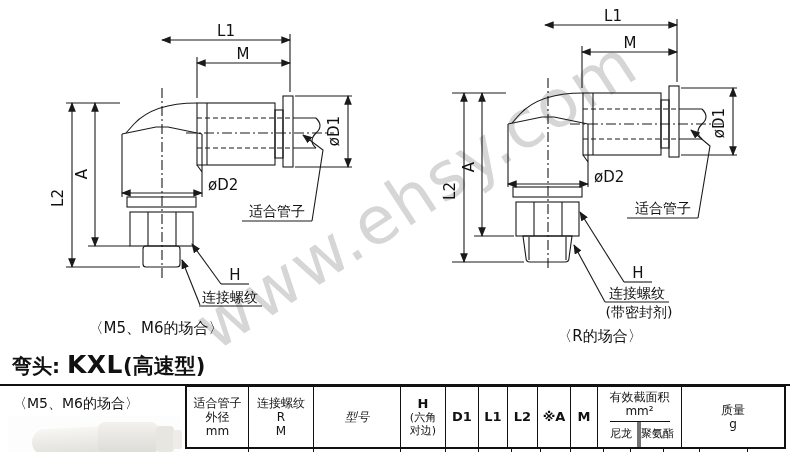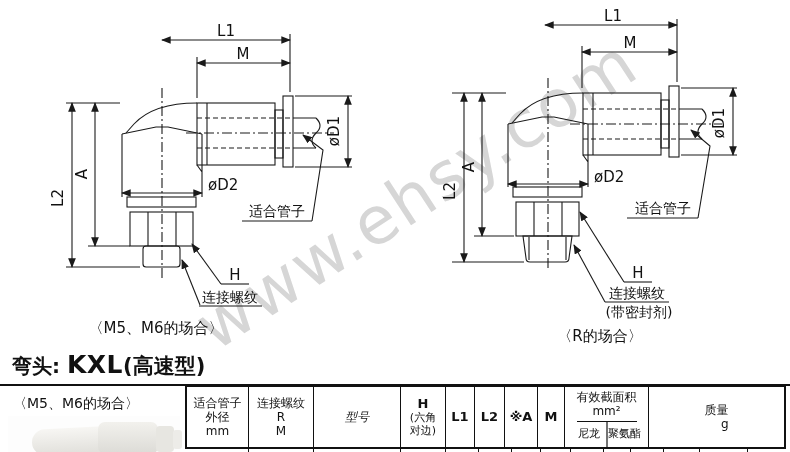--- a/index.html
+++ b/index.html
@@ -28,29 +28,29 @@
   .ph-elbow{left:24px;top:12px;width:74px;height:26px;border-radius:13px 8px 2px 13px;
             background:linear-gradient(180deg,#f7f6f3,#e1e0db);transform:rotate(-3deg);}
   .ph-barrel{left:90px;top:6px;width:60px;height:32px;border-radius:7px;
              background:linear-gradient(180deg,#f2f1ed,#dcdbd6);}
   .ph-collar{left:148px;top:10px;width:18px;height:26px;border-radius:4px;background:#e7e6e1;}
   .ph-tip{left:165px;top:14px;width:9px;height:19px;border-radius:3px;background:#edecе8;background:#edece8;}
   .tbl{position:absolute;left:185px;top:385px;width:601px;height:64px;z-index:4;background:#fff;
        border:2px solid #111;box-sizing:border-box;display:flex;font-size:12px;line-height:1.18;}
   .tbl .cell{box-sizing:border-box;border-right:1px solid #111;display:flex;flex-direction:column;
              align-items:center;justify-content:center;text-align:center;white-space:pre-line;}
-  .tbl .cell:last-child{border-right:none;text-align:right;}
+  .tbl .cell:last-child{border-right:none;}
   .b{font-weight:700;font-size:13px;}
   .h-sub{font-size:11px;font-weight:400;white-space:pre-line;}
   .eff{padding:0;display:flex;flex-direction:column;align-items:stretch;justify-content:flex-start;}
   .eff-top{height:34px;display:flex;align-items:center;justify-content:center;border-bottom:1px solid #111;
            white-space:pre-line;text-align:center;}
   .eff-bot{flex:1;display:flex;}
   .eff-bot div{display:flex;align-items:center;justify-content:center;font-size:11px;}
-  .eff-nylon{width:36px;border-right:2px solid #737373;box-sizing:border-box;}
+  .eff-nylon{width:36px;border-right:4px solid #737373;box-sizing:border-box;}
   .eff-pu{flex:1;}
   .tbl-stub{position:absolute;left:185px;top:449px;width:601px;height:3px;z-index:4;display:flex;box-sizing:border-box;padding:0 2px;}
   .tbl-stub div{box-sizing:border-box;border-right:1px solid #111;}
   .tbl-stub div:last-child{border-right:none;}
 </style>
 </head>
 <body>
 
 <div class="page">
 
@@ -189,20 +189,21 @@
 mm</div>
     <div class="cell" style="flex:0 0 65px;">连接螺纹
 R
 M</div>
     <div class="cell" style="flex:0 0 87px;font-style:italic;">型号</div>
     <div class="cell" style="flex:0 0 45px;">
       <div class="b">H</div>
       <div class="h-sub">(六角
 对边)</div>
     </div>
+    <div class="cell b" style="flex:0 0 33px;">D1</div>
     <div class="cell b" style="flex:0 0 29px;">L1</div>
     <div class="cell b" style="flex:0 0 30px;">L2</div>
     <div class="cell b" style="flex:0 0 33px;">※A</div>
     <div class="cell b" style="flex:0 0 27px;">M</div>
     <div class="cell eff" style="flex:0 0 84px;">
       <div class="eff-top">有效截面积
 mm²</div>
       <div class="eff-bot">
         <div class="eff-nylon">尼龙</div>
         <div class="eff-pu">聚氨酯</div>

